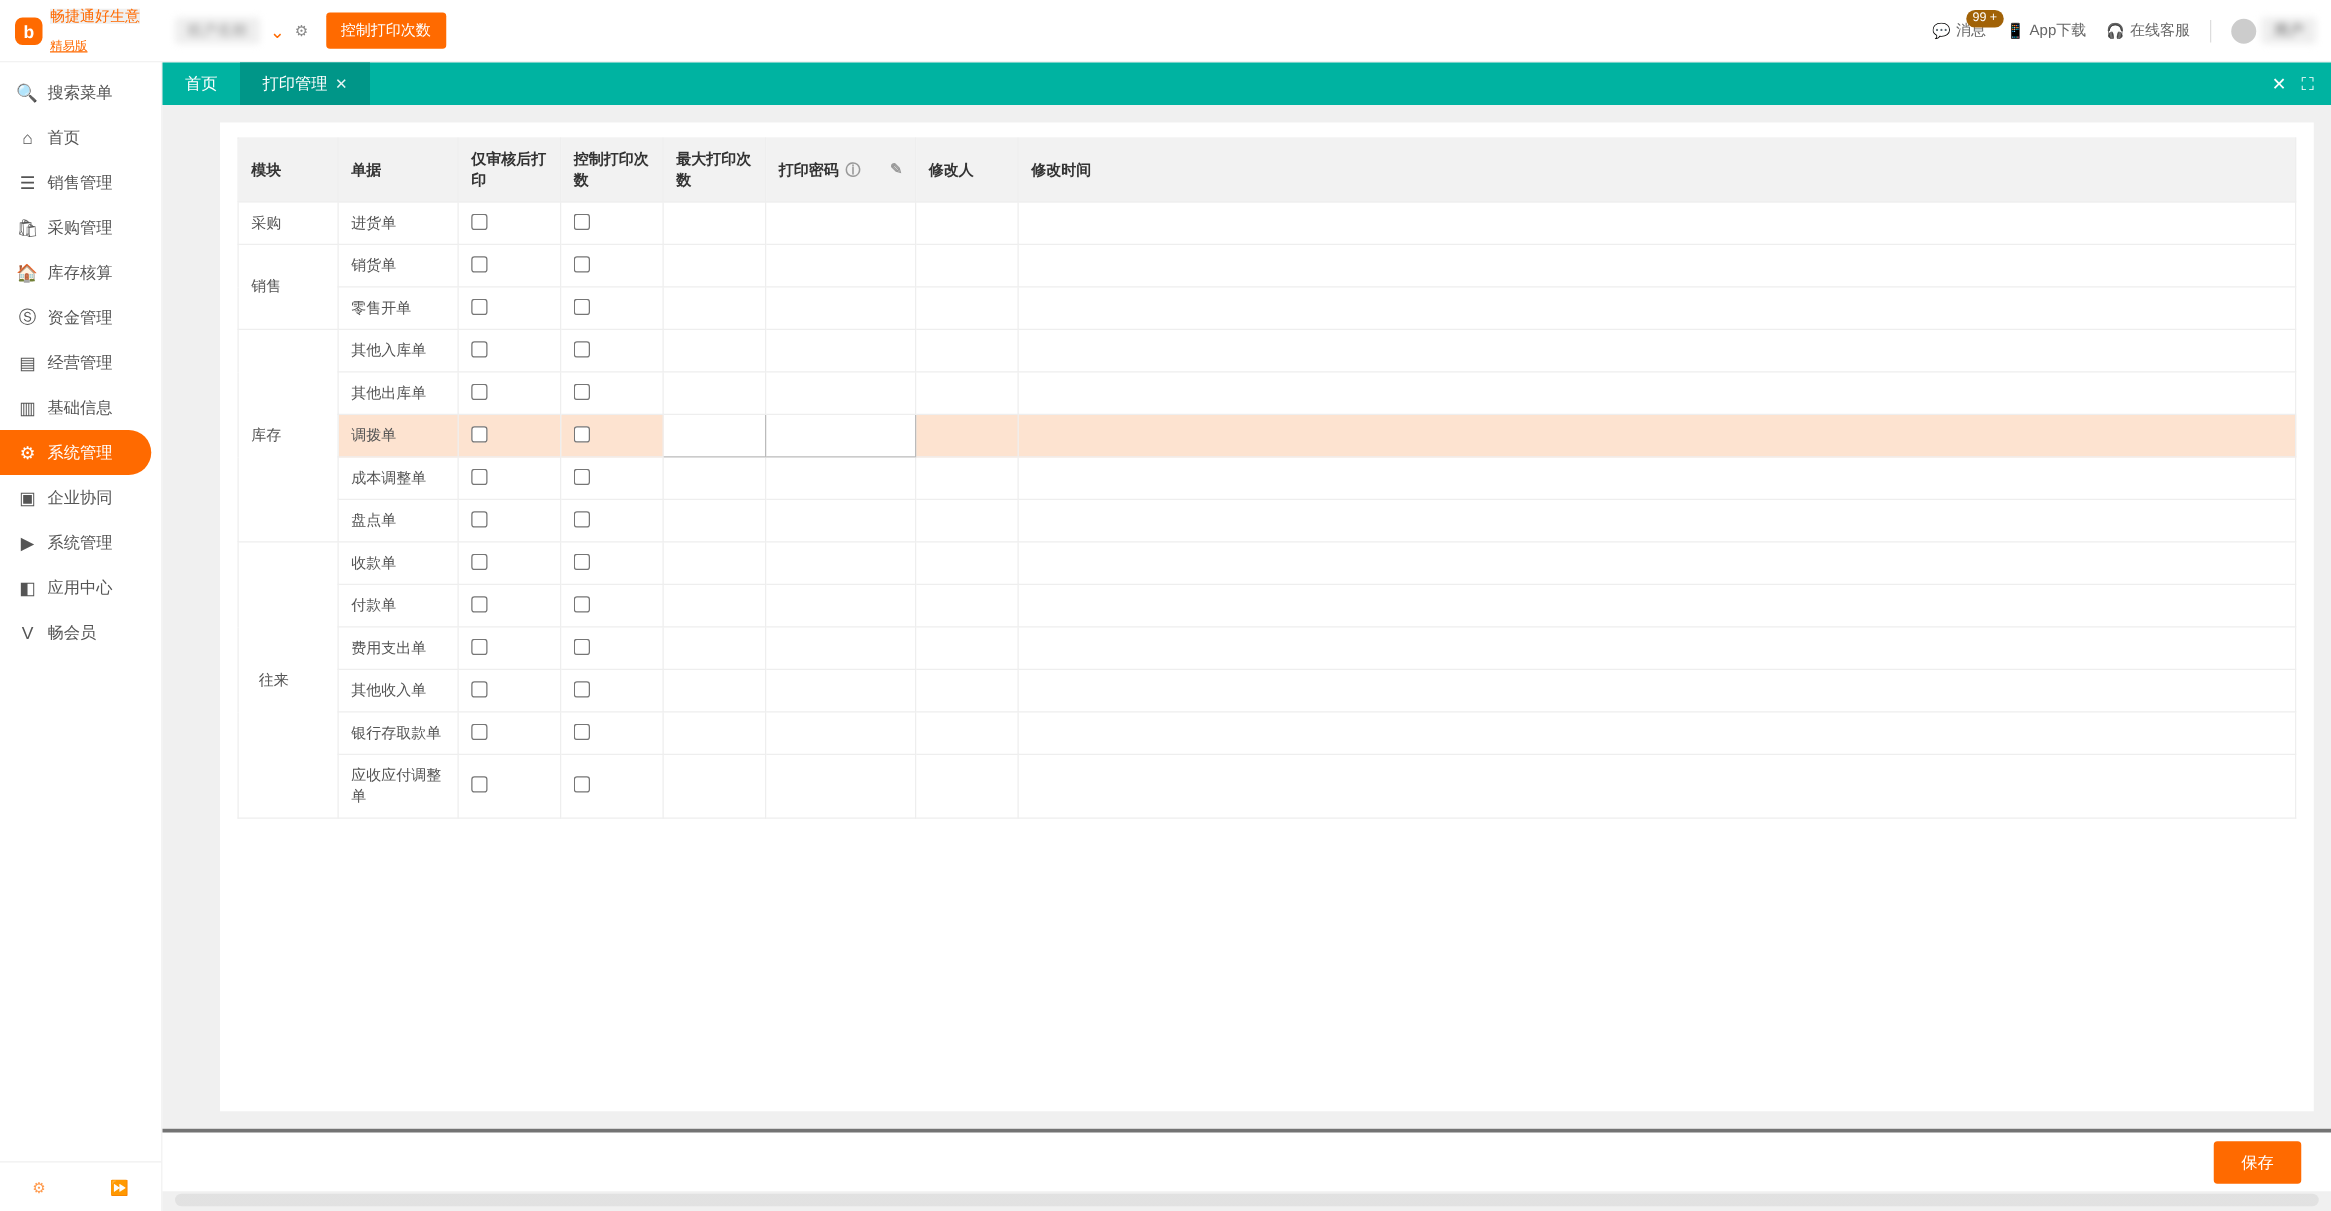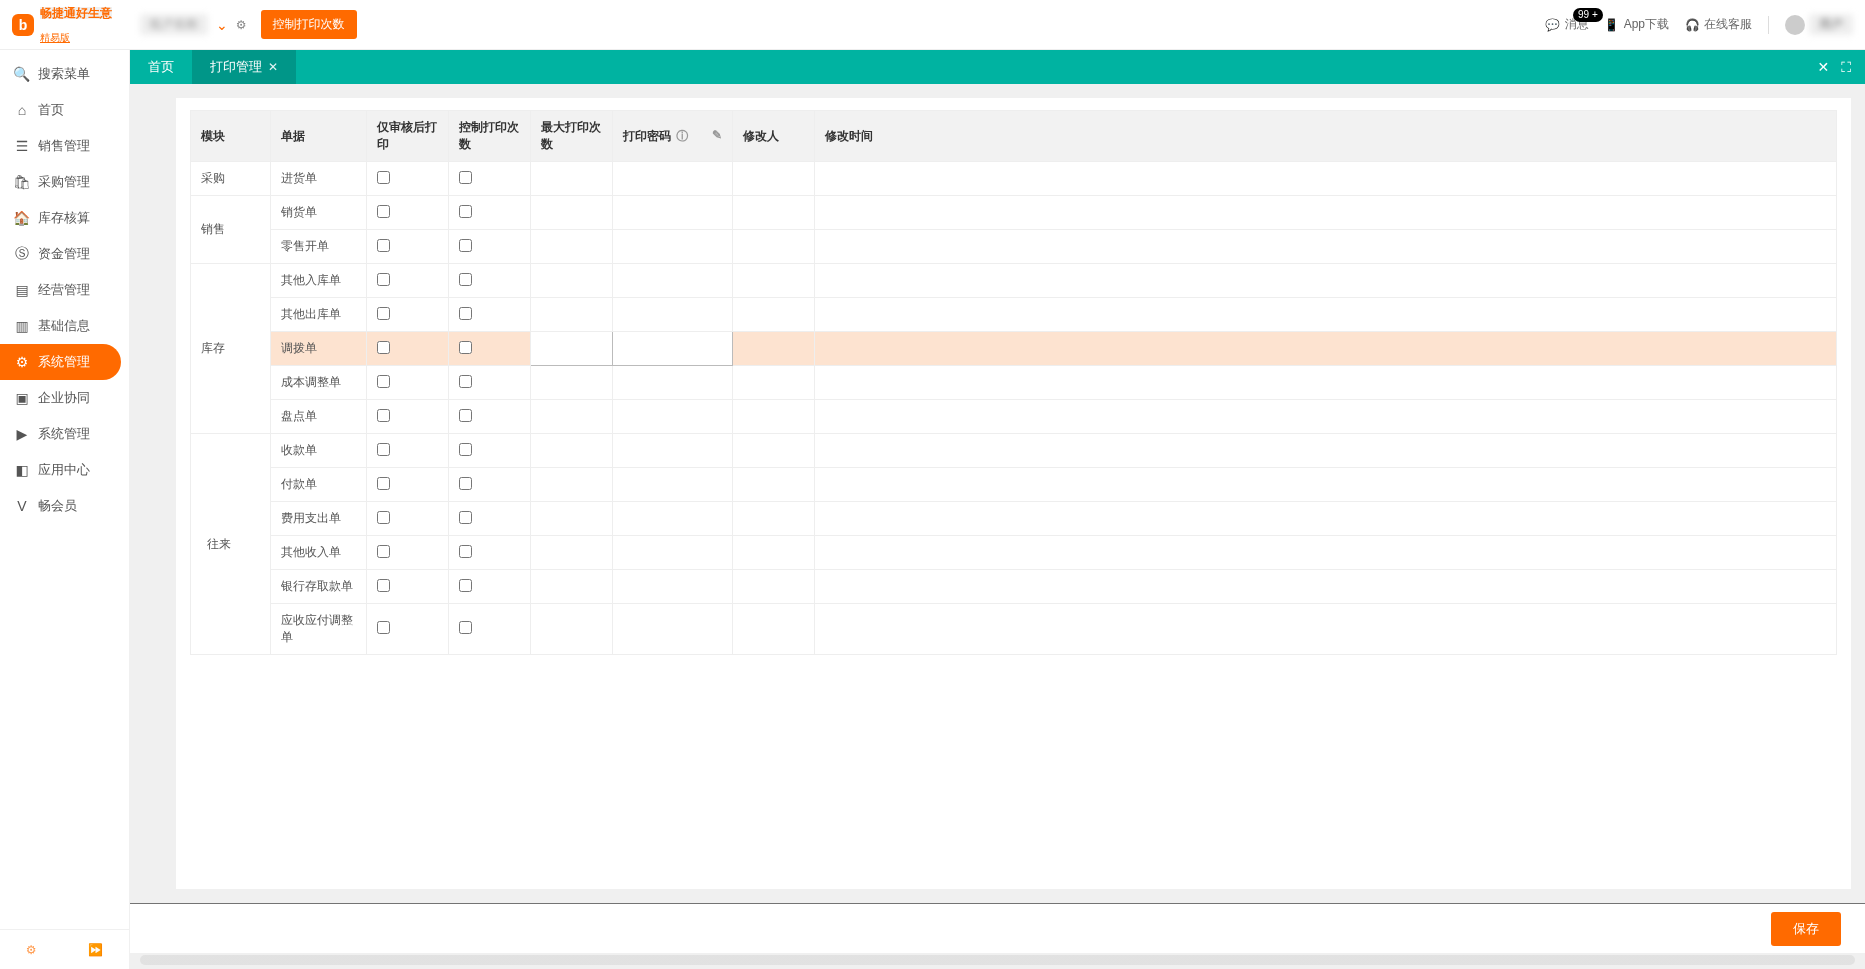--- a/index.html
+++ b/index.html
@@ -4,31 +4,31 @@
 <style>
 * { margin: 0; padding: 0; box-sizing: border-box; }
 body { font-family: "Microsoft YaHei", Arial, sans-serif; font-size: 12px; color: #333; background: #fff; overflow: hidden; }
 .app { display: flex; flex-direction: column; height: 969px; width: 1865px; }
 
 
 .topbar { height: 50px; display: flex; align-items: center; padding: 0 12px; border-bottom: 1px solid #eee; }
 .logo-box { width: 110px; display: flex; align-items: center; gap: 6px; }
 .logo-icon { width: 22px; height: 22px; background: #ff6a00; border-radius: 6px; display: inline-flex; align-items: center; justify-content: center; color: #fff; font-weight: bold; font-size: 14px; }
 .logo-text { display: flex; flex-direction: column; line-height: 1; }
-.logo-text .main { color: #ff6a00; font-size: 12px; font-weight: bold; }
+.logo-text .main { color: #ff6a00; font-size: 12px; font-weight: normal; }
 .logo-text .sub { color: #ff6a00; font-size: 10px; margin-top: 14px; text-decoration: underline; }
 .tenant { margin-left: 18px; display: flex; align-items: center; gap: 8px; color: #999; }
 .tenant-name { filter: blur(3px); background: #eee; padding: 2px 10px; border-radius: 3px; }
 .chevron { color: #ff6a00; font-size: 14px; }
 .gear { color: #888; }
 .cta-btn { margin-left: 14px; background: #ff6a00; color: #fff; border: none; border-radius: 3px; padding: 6px 12px; font-size: 12px; cursor: pointer; }
 .topbar-spacer { flex: 1; }
 .top-actions { display: flex; align-items: center; gap: 16px; color: #666; }
 .top-action { display: inline-flex; align-items: center; gap: 4px; cursor: pointer; position: relative; }
-.badge { position: absolute; top: -8px; right: -14px; background: #000000; color: #fff; font-size: 10px; border-radius: 8px; padding: 0 5px; line-height: 14px; }
+.badge { position: absolute; top: -8px; right: -14px; background: #a16207; color: #fff; font-size: 10px; border-radius: 8px; padding: 0 5px; line-height: 14px; }
 .divider-v { width: 1px; height: 18px; background: #ddd; }
 .avatar { width: 20px; height: 20px; border-radius: 50%; background: #ccc; display: inline-block; }
 .username { filter: blur(3px); background: #eee; padding: 2px 10px; border-radius: 3px; }
 
 
 .body { flex: 1; display: flex; min-height: 0; }
 
 
 .sidebar { width: 130px; background: #fff; display: flex; flex-direction: column; border-right: 1px solid #f0f0f0; }
 .side-items { flex: 1; padding-top: 6px; }
@@ -63,21 +63,21 @@
 col.c-pwd { width: 120px; }
 col.c-mod { width: 82px; }
 col.c-time { }
 input[type=checkbox] { width: 13px; height: 13px; accent-color: #888; }
 tr.highlight td { background: #fde3d0; }
 tr.highlight td.editable { background: #fff; border: 1px solid #bbb; }
 .th-help { color: #999; margin-left: 2px; }
 .th-edit { float: right; color: #999; }
 
 
-.footer { height: 50px; background: #fff; display: flex; align-items: center; justify-content: flex-end; padding: 0 24px; border-top: 1px solid #737373; }
+.footer { height: 50px; background: #fff; display: flex; align-items: center; justify-content: flex-end; padding: 0 24px; border-top: 3px solid #737373; }
 .save-btn { background: #ff6a00; color: #fff; border: none; border-radius: 3px; padding: 8px 22px; font-size: 13px; cursor: pointer; }
 
 
 .hscroll { height: 10px; background: linear-gradient(to right,#ccc,#ccc); border-radius: 5px; margin: 2px 10px 4px; opacity: .4; }
 </style>
 </head>
 <body>
 
 <div class="app">
 

